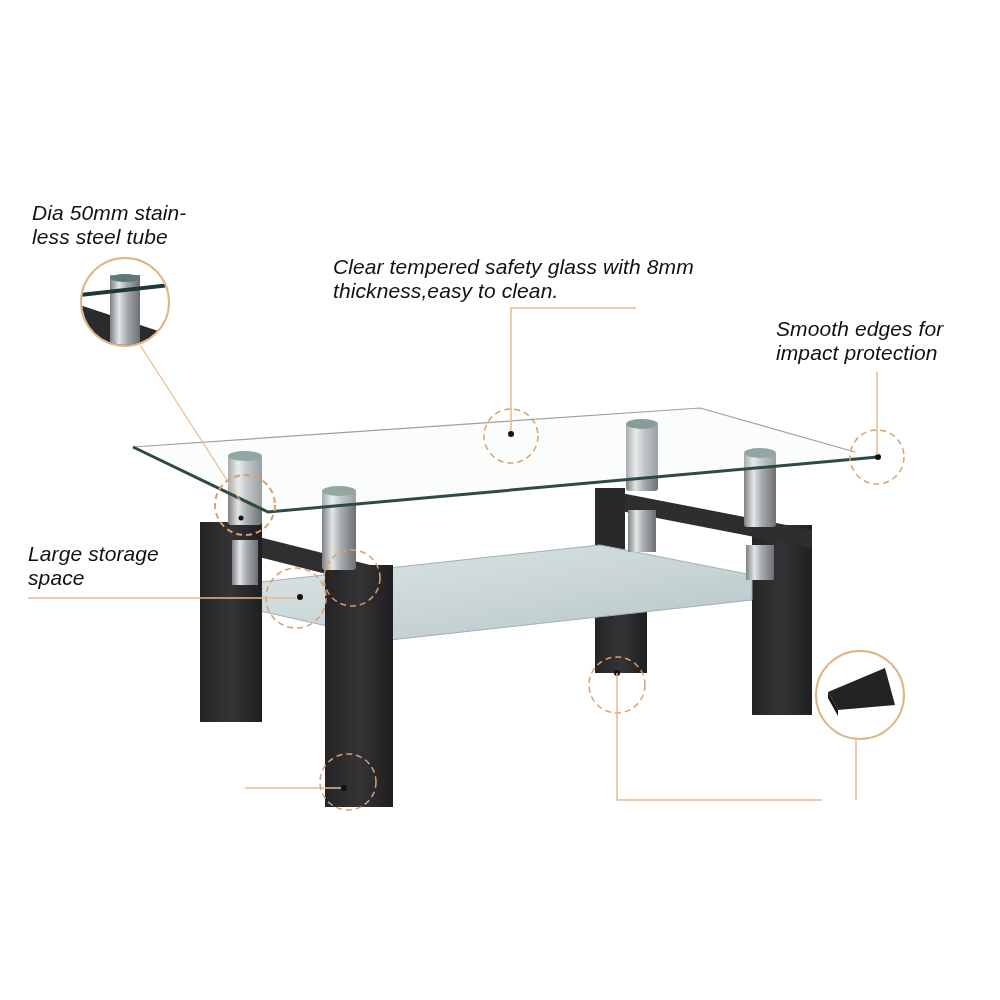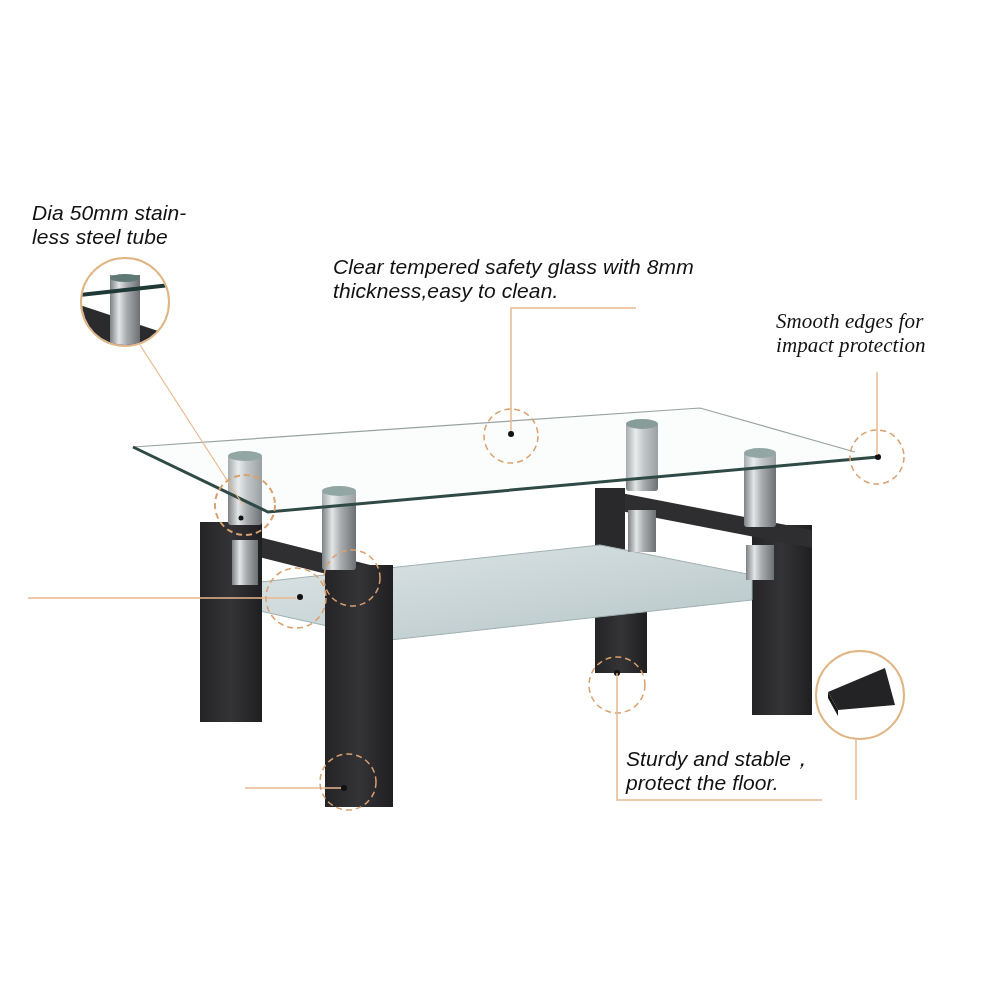--- a/index.html
+++ b/index.html
@@ -133,17 +133,17 @@
         <polygon points="828,692 838,710 838,716 828,698" fill="#151516"></polygon>
       </g>
       <line x1="856" y1="740" x2="856" y2="800" stroke="#e8b98f" stroke-width="1.5"></line>
     </g>
   </svg>
 
   <div class="label" style="left:32px; top:201px;">Dia 50mm   stain-
 less steel tube</div>
   <div class="label" style="left:325px; top:255px;margin-left:8px;">Clear tempered safety glass with 8mm
 thickness,easy to clean.</div>
-  <div class="label" style="left:776px; top:309px;font-family:Liberation Serif, serif;">Smooth edges for
+  <div class="label" style="left:776px; top:317px;">Smooth edges for
 impact protection</div>
-  <div class="label" style="left:626px; top:747px;">Sturdy and stable，
-protect the floor.</div>
+  <div class="label" style="left:28px; top:542px;">Large storage
+space</div>
 </div>
 
 </body></html>

